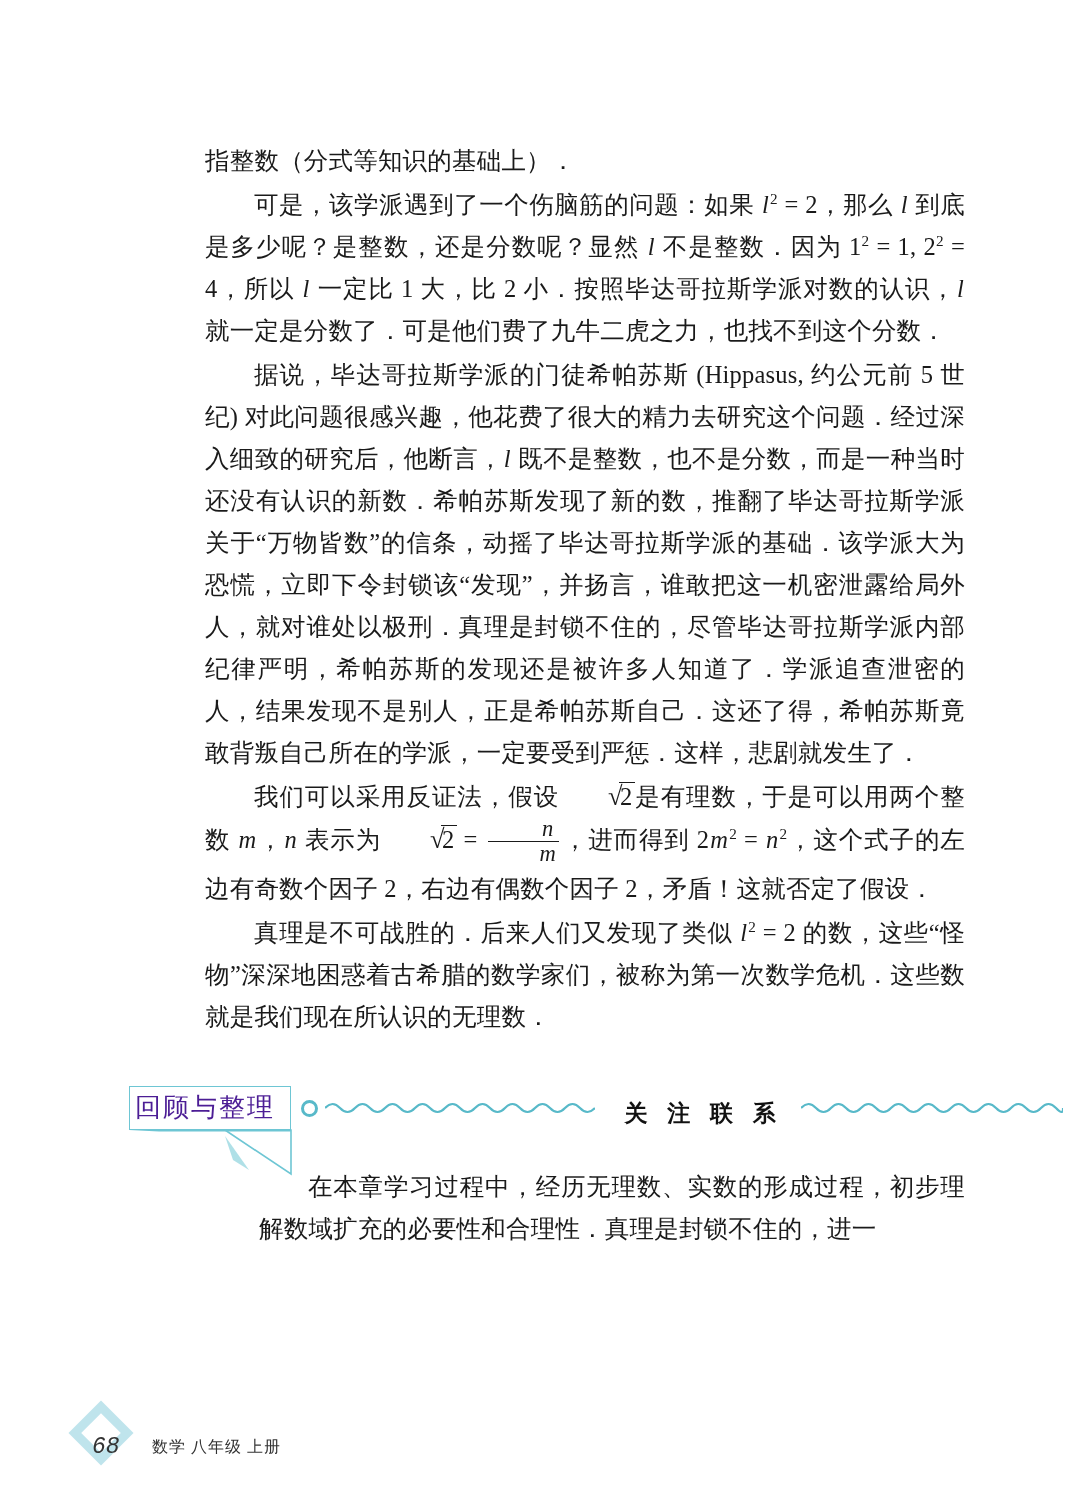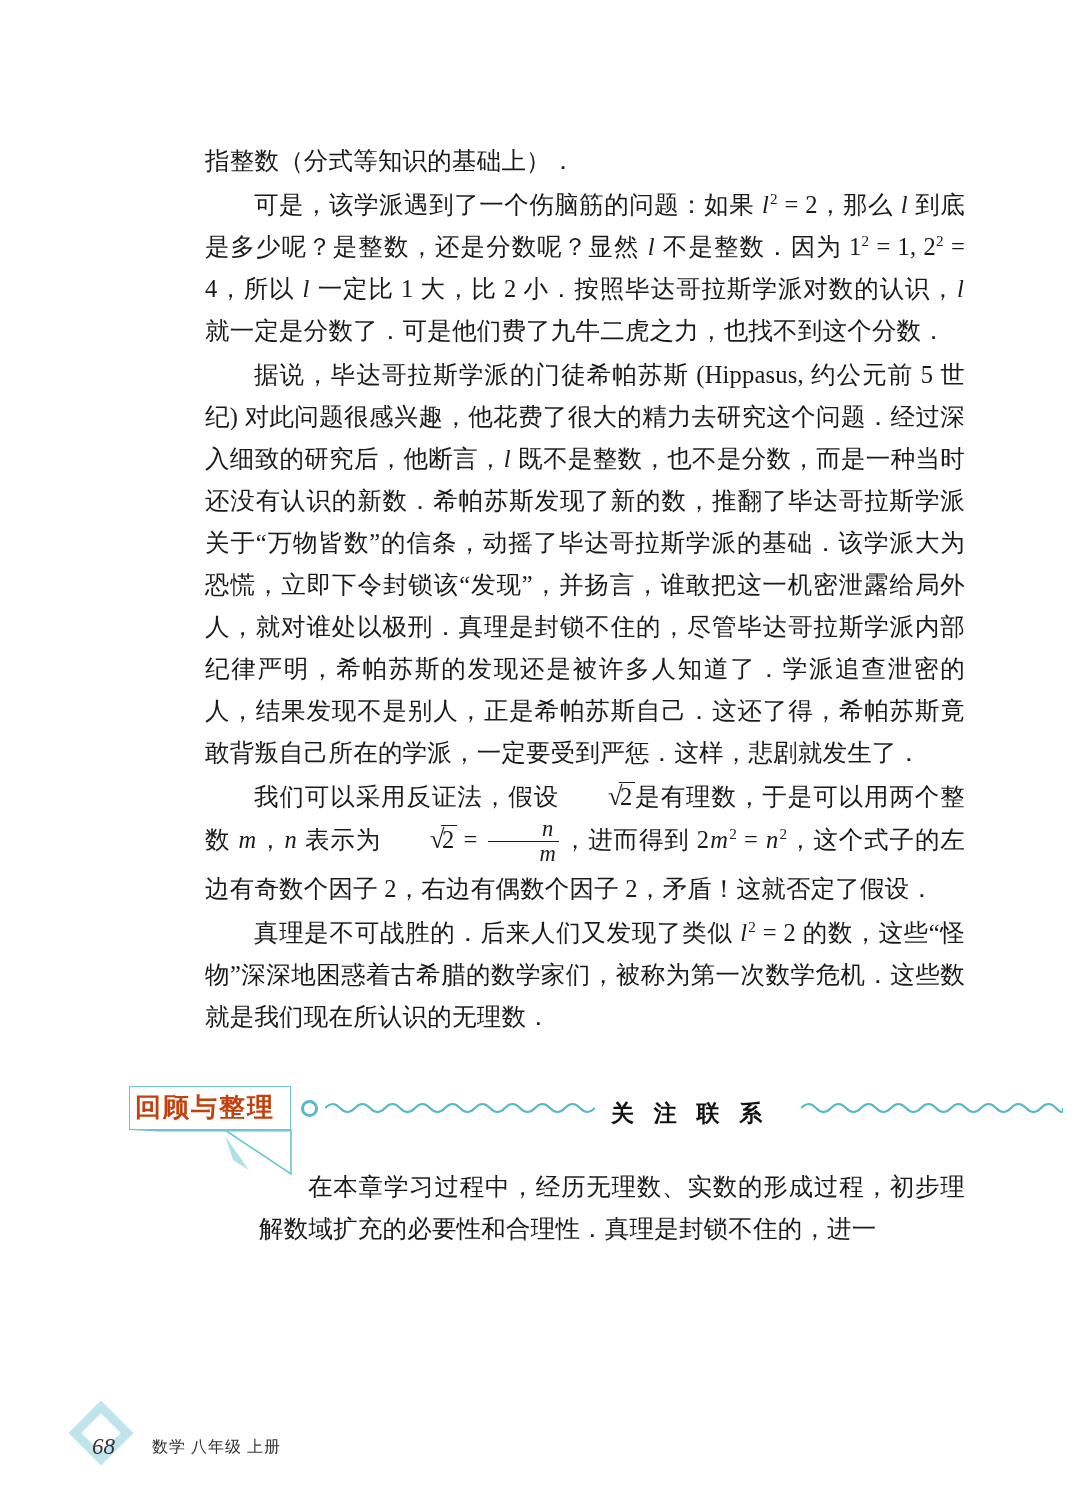--- a/index.html
+++ b/index.html
@@ -98,22 +98,22 @@
     border: 1.6px solid #6ec6d4;
     background: #ffffff;
     box-sizing: border-box;
   }
   .tag-label {
     position: absolute;
     left: -70px;
     top: 4px;
     font-size: 26px;
     letter-spacing: 2px;
-    color: #c2410c;
-    font-weight: 700;
+    color: #4c1d95;
+    font-weight: 400;
   }
   .tag-tail {
     position: absolute;
     left: -76px;
     top: 44px;
     width: 162px;
     height: 46px;
     overflow: visible;
   }
   .wave-row {
@@ -139,20 +139,21 @@
     top: 8px;
     height: 16px;
   }
   .wave-left { left: 24px; width: 270px; }
   .wave-right { left: 500px; width: 262px; }
   .sec-title {
     position: absolute;
     left: 310px;
     top: 6px;
     width: 185px;
+    text-align: center;
     font-size: 23px;
     font-weight: 700;
     letter-spacing: 7px;
     color: #111;
   }
   .section-body {
     margin-top: 6px;
   }
   
   .footer {
@@ -179,21 +180,21 @@
     height: 28px;
     background: #ffffff;
   }
   .pagenum {
     position: absolute;
     left: 92px;
     bottom: 48px;
     font-size: 23px;
     font-style: italic;
     color: #333;
-    font-family: Liberation Serif, serif;
+    font-family: Liberation Mono, monospace;
   }
   .footer-text {
     position: absolute;
     left: 152px;
     bottom: 50px;
     font-size: 16px;
     color: #333;
     letter-spacing: 1px;
   }
 </style>

